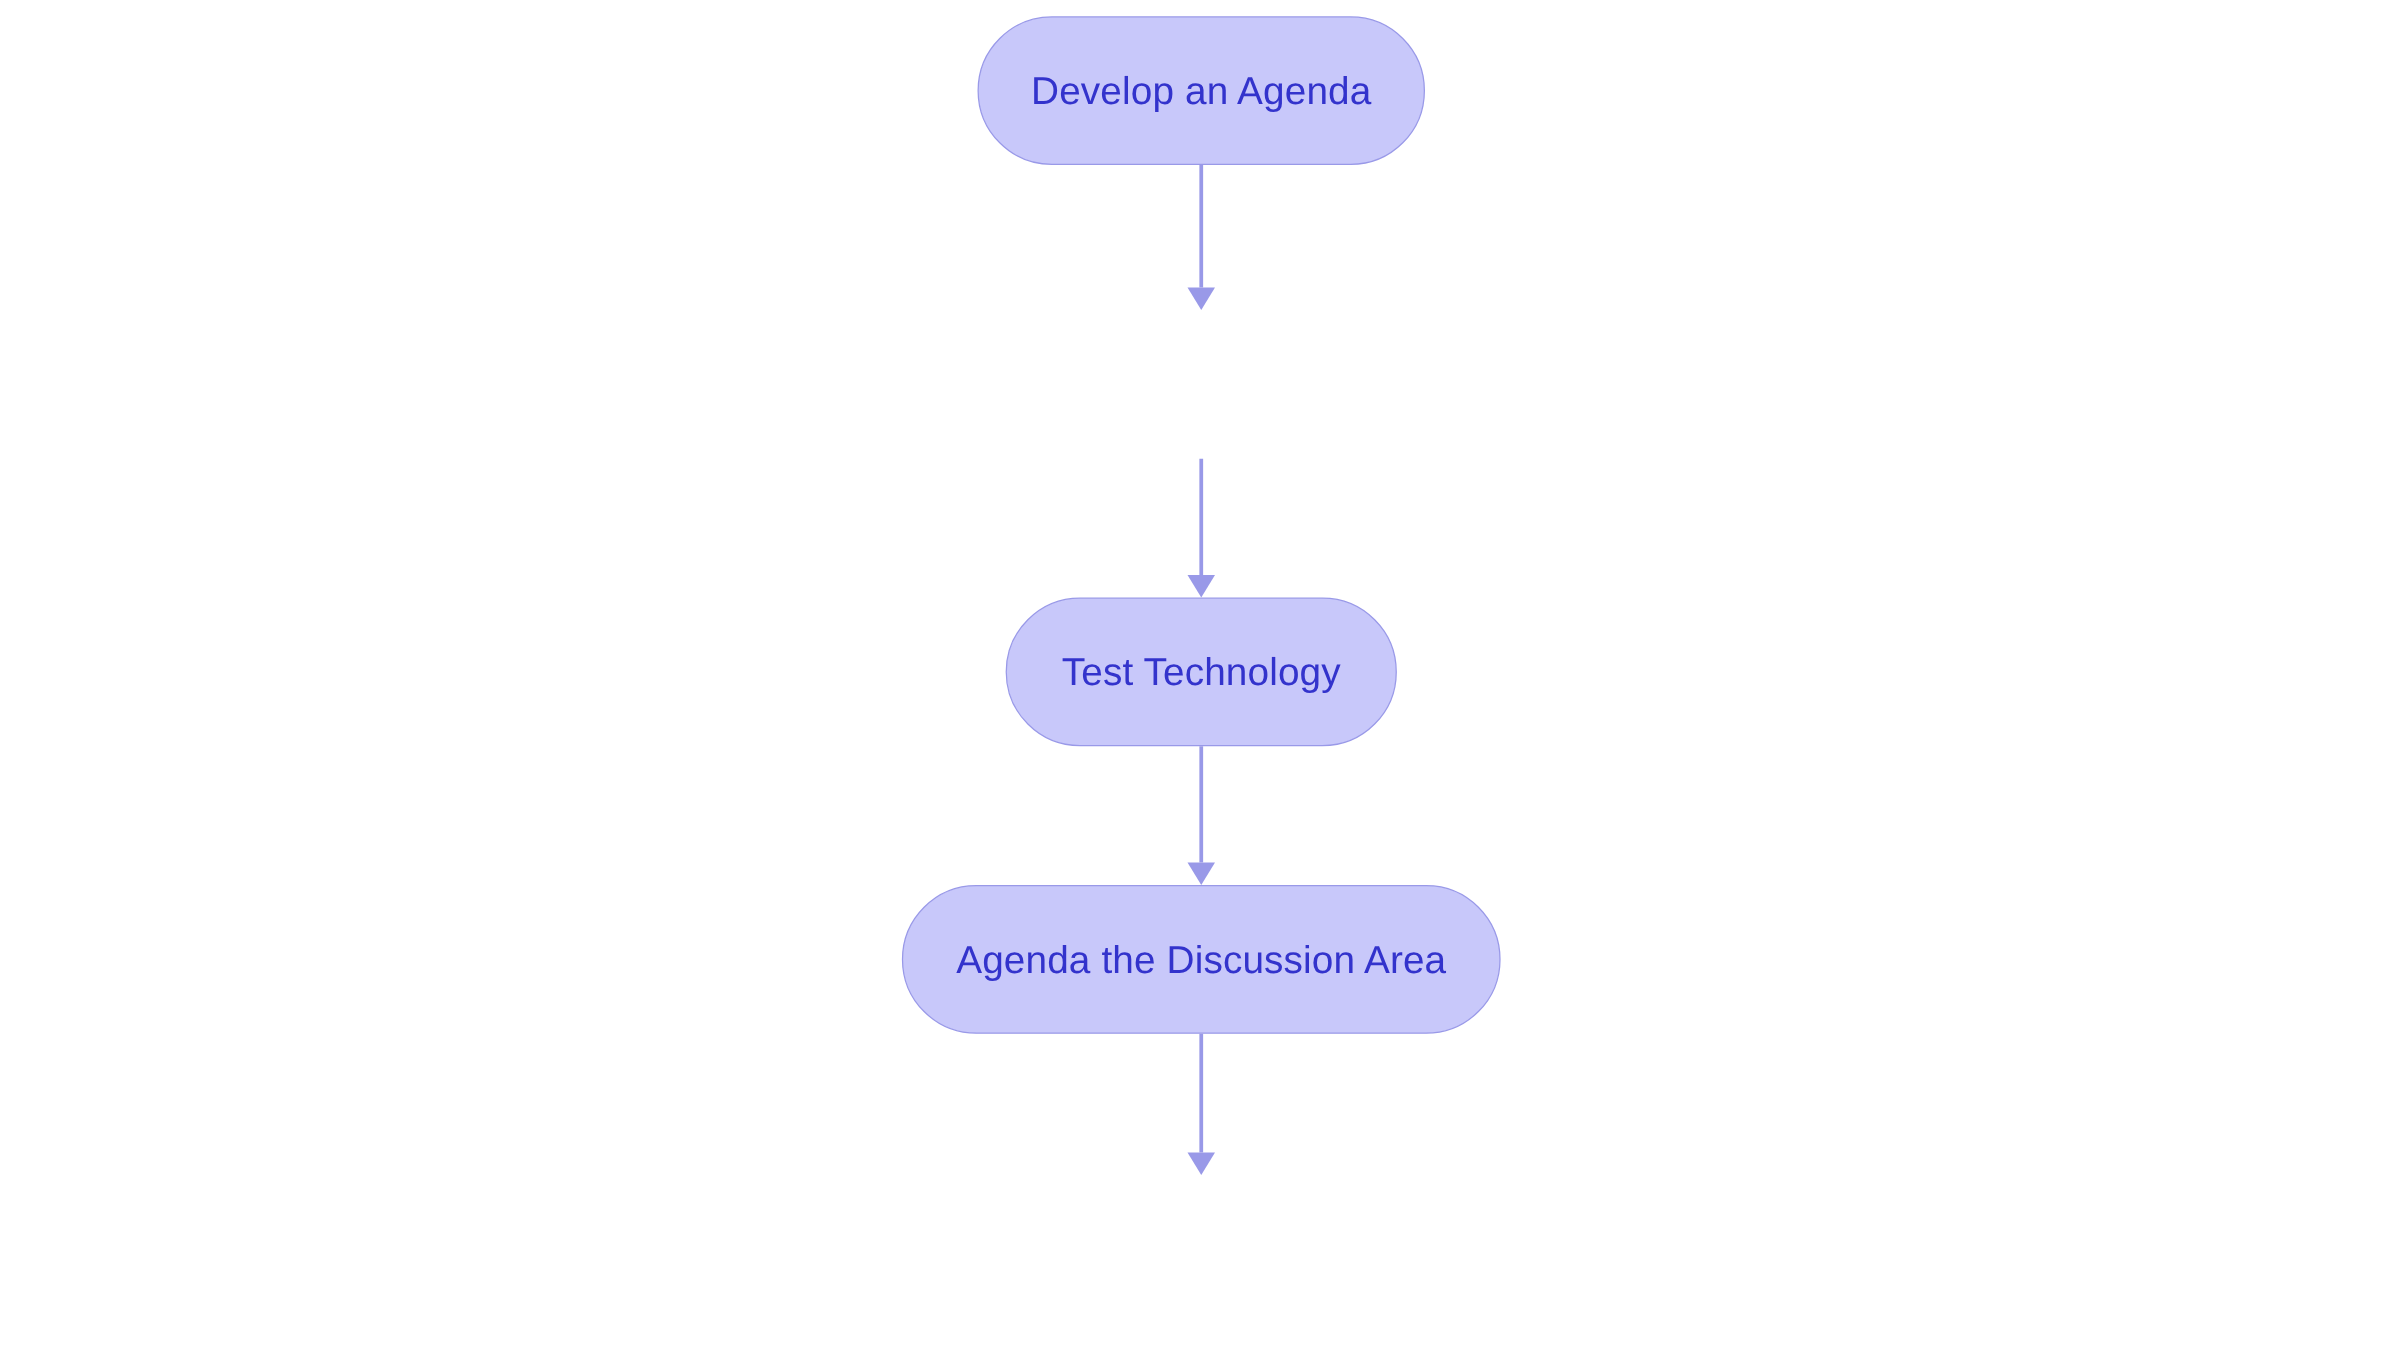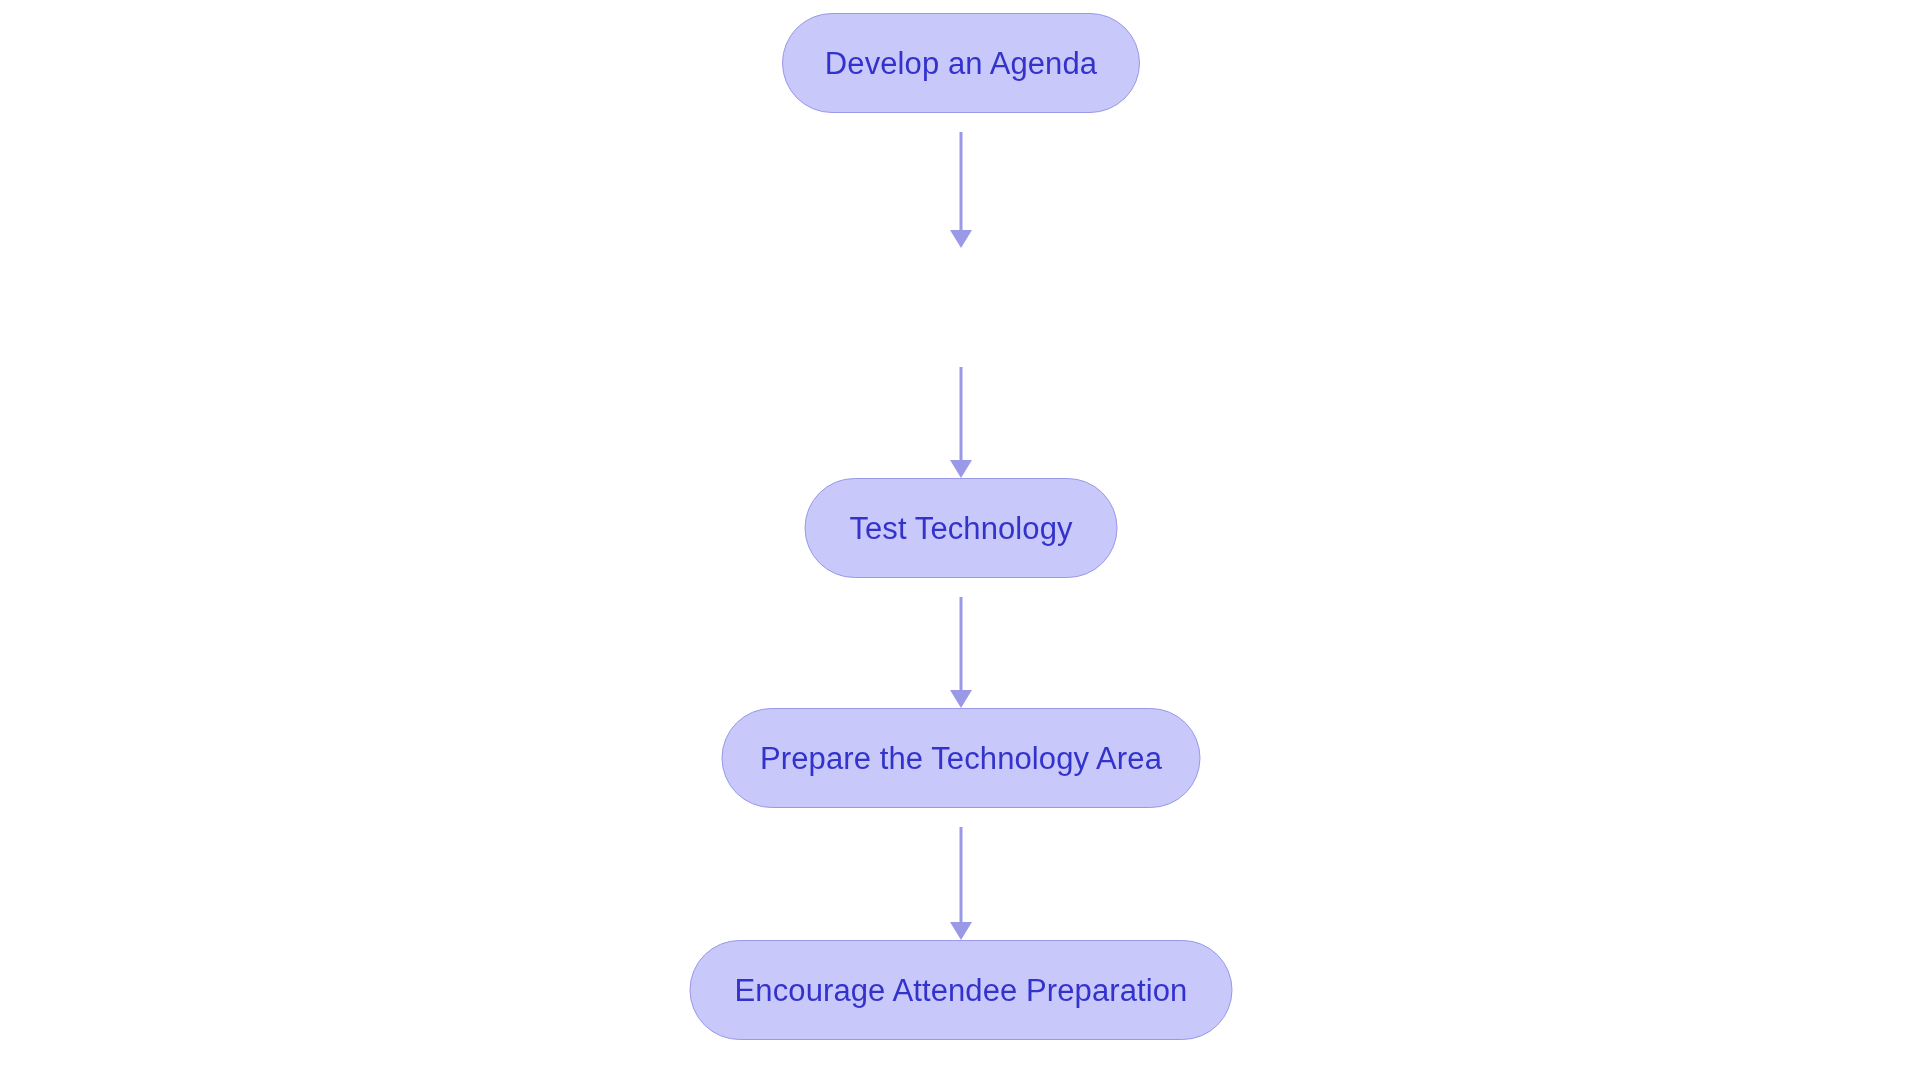--- a/index.html
+++ b/index.html
@@ -24,21 +24,21 @@
   
   .node {
     position: absolute;
     box-sizing: border-box;
     display: flex;
     align-items: center;
     justify-content: center;
     background: #c8c8fa;
     border: 1.6px solid #9999e8;
     border-radius: 9999px;
-    height: 100px;
+    height: 119px;
     transform: translateX(-50%);
     left: 961px;
   }
   .node-label {
     color: #3333cc;
     font-size: 31px;
     font-weight: 400;
     line-height: 1;
     white-space: nowrap;
     letter-spacing: 0.1px;
@@ -110,25 +110,22 @@
   <div class="node node-3">
     <span class="node-label">Test Technology</span>
   </div>
 
   <div class="connector connector-3">
     <div class="connector-line"></div>
     <div class="connector-head"></div>
   </div>
 
   <div class="node node-4">
-    <span class="node-label">Prepare the Technology Area</span>
+    <span class="node-label">Agenda the Discussion Area</span>
   </div>
 
   <div class="connector connector-4">
     <div class="connector-line"></div>
     <div class="connector-head"></div>
   </div>
 
-  <div class="node node-5">
-    <span class="node-label">Encourage Attendee Preparation</span>
-  </div>
 
 </div>
 
 </body></html>

